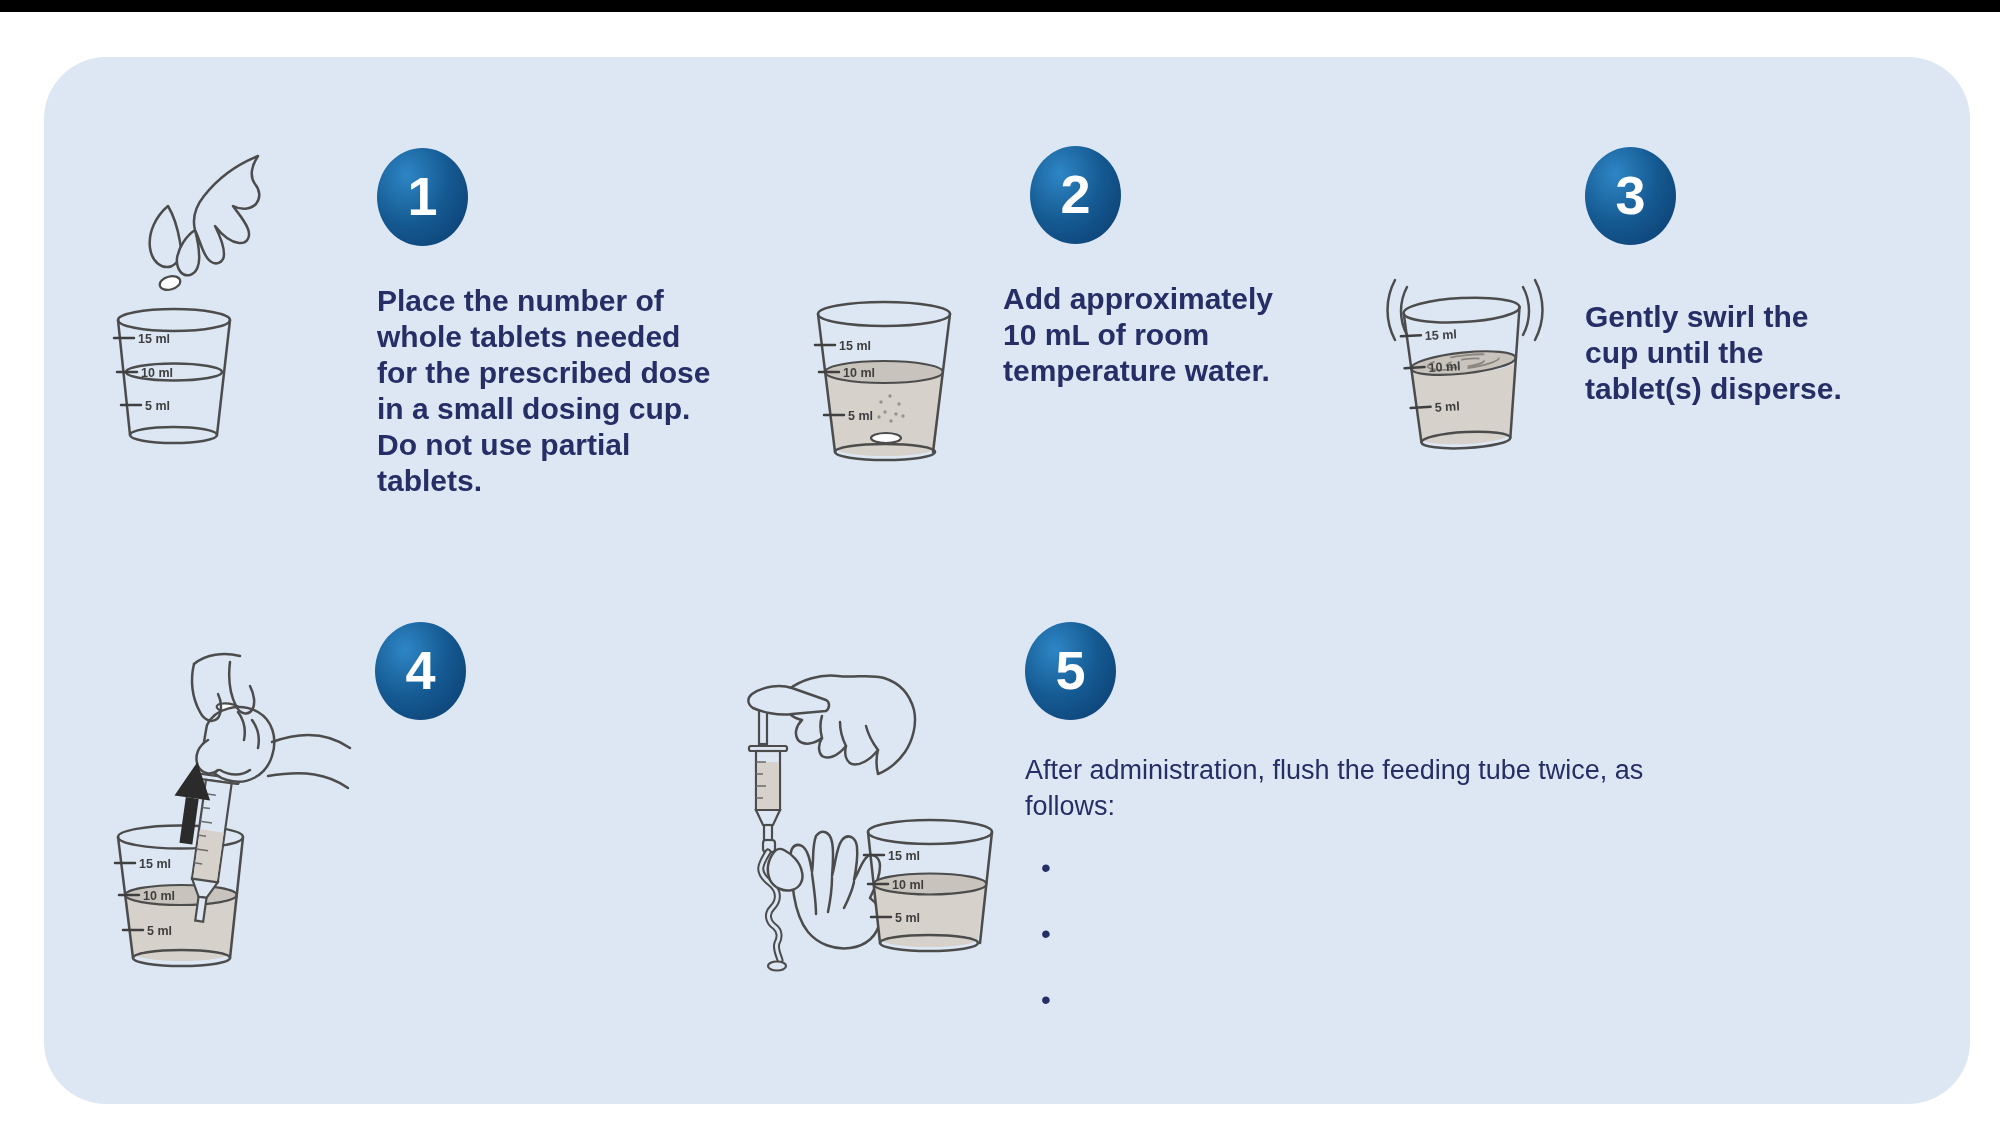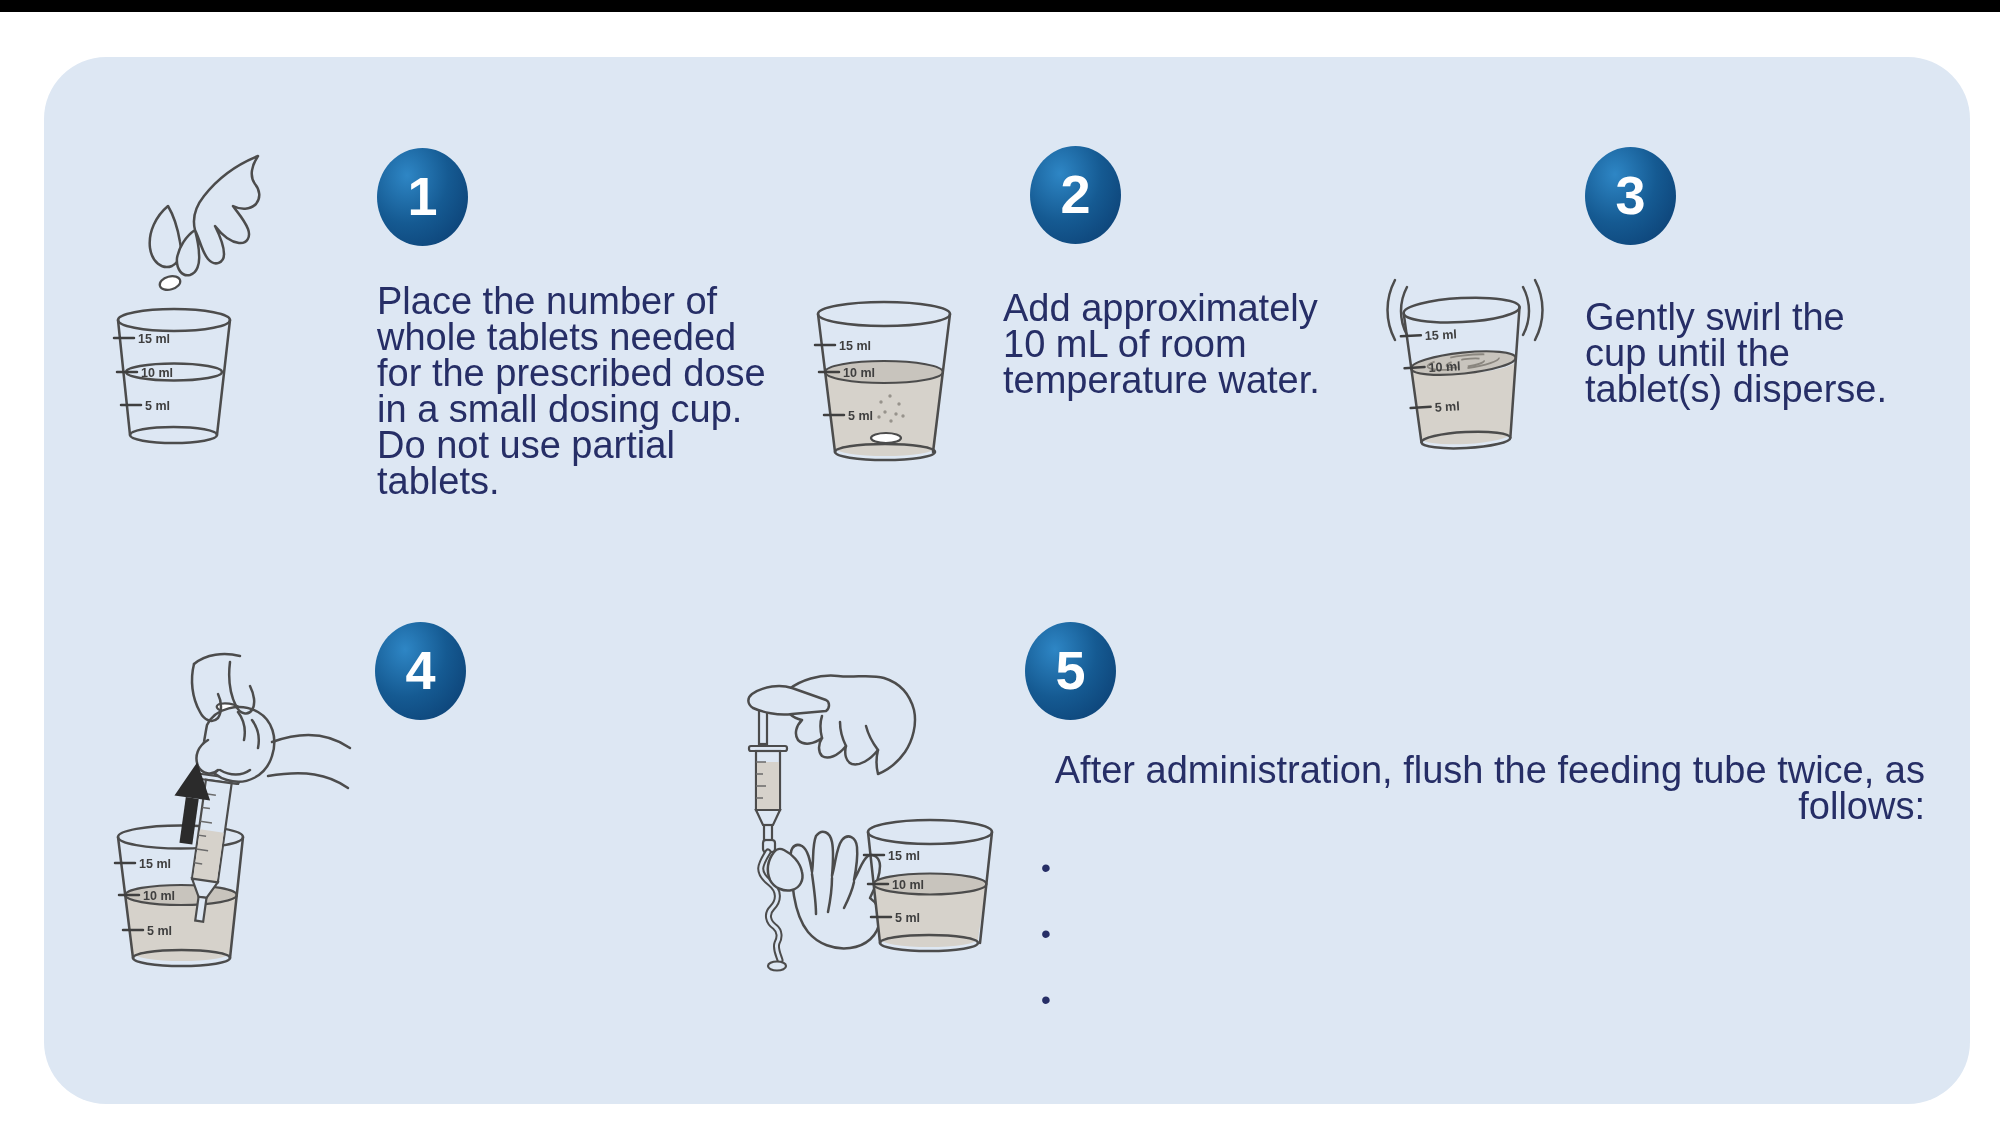--- a/index.html
+++ b/index.html
@@ -4,36 +4,36 @@
 <style>
   html,body{margin:0;padding:0;background:#ffffff;}
   .canvas{position:relative;width:2000px;height:1143px;background:#ffffff;overflow:hidden;
           font-family:"Liberation Sans", sans-serif;}
   .top-bar{position:absolute;left:0;top:0;width:2000px;height:12px;background:#000000;}
   .card{position:absolute;left:44px;top:57px;width:1926px;height:1047px;background:#dde7f3;border-radius:62px;}
   .badge{position:absolute;width:91px;height:98px;border-radius:50%;
          background:radial-gradient(ellipse at 33% 28%, #2e86c5 0%, #155a92 48%, #0a3a6d 100%);
          display:flex;align-items:center;justify-content:center;}
   .badge span{color:#ffffff;font-size:54px;font-weight:bold;transform:translateY(-1px);}
-  .step-text{position:absolute;color:#262e66;font-size:38px;line-height:36px;white-space:pre-line;}
+  .step-text{position:absolute;color:#262e66;font-size:30px;line-height:36px;white-space:pre-line;font-weight:bold;}
   .illo{position:absolute;}
   .ln{stroke:#4c4c4c;stroke-width:2.5;fill:none;stroke-linecap:round;stroke-linejoin:round;}
   .thin{stroke:#6b6b6b;stroke-width:1.5;fill:none;}
   .handfill{fill:#dde7f3;stroke:#4c4c4c;stroke-width:2.5;stroke-linejoin:round;stroke-linecap:round;}
   .whitefill{fill:#ffffff;stroke:#4c4c4c;stroke-width:2.2;}
   .bgfill{fill:#dde7f3;stroke:#4c4c4c;stroke-width:2.2;}
   .water{fill:#d6d2cb;stroke:none;}
   .water-top{fill:#c8c4bd;stroke:#4c4c4c;stroke-width:2.2;}
   .tick{stroke:#3f3f3f;stroke-width:2.5;stroke-linecap:round;}
   .cup-label{font-size:12.5px;font-weight:bold;fill:#3f3f3f;font-family:"Liberation Sans",sans-serif;}
   .swirl{fill:none;stroke:#8a867f;stroke-width:1.8;}
   .arrow{fill:#2b2b2b;stroke:none;}
   .bubble{fill:#97938c;stroke:none;}
   .step5-block{position:absolute;color:#262e66;}
-  .step5-intro{font-size:38px;line-height:36px;white-space:pre-line;text-align:right;}
+  .step5-intro{font-size:27px;line-height:36px;white-space:pre-line;}
   .bullets{margin:0;padding:0;list-style:none;}
   .bullets li{position:relative;padding-left:44px;font-size:30px;line-height:33px;white-space:pre-line;color:#262e66;}
   .dot{position:absolute;left:16px;top:-1px;font-size:28px;}
 </style>
 </head>
 <body>
 
 <div class="canvas">
   <div class="top-bar"></div>
   <div class="card"></div>
@@ -93,21 +93,21 @@
       <text class="cup-label" x="44" y="60">15 ml</text>
       <path class="tick" d="M24,82 L44,82"></path>
       <text class="cup-label" x="48" y="87">10 ml</text>
       <path class="tick" d="M29,125 L49,125"></path>
       <text class="cup-label" x="53" y="130">5 ml</text>
     </g>
   </svg>
   <div class="badge" style="left:1030px;top:146px">
     <span>2</span>
   </div>
-  <div class="step-text" style="left:1003px;top:290px;width:360px">Add approximately
+  <div class="step-text" style="left:1003px;top:281px;width:360px">Add approximately
 10 mL of room
 temperature water.</div>
 
   <svg class="illo" style="left:1375px;top:265px" width="180" height="200" viewBox="0 0 180 200">
     <g>
       <path class="ln" d="M20,15 C10,34 10,56 20,75"></path>
       <path class="ln" d="M32,22 C24,37 24,55 32,70"></path>
       <path class="ln" d="M160,15 C170,34 170,56 160,75"></path>
       <path class="ln" d="M148,22 C156,37 156,55 148,70"></path>
     </g>

